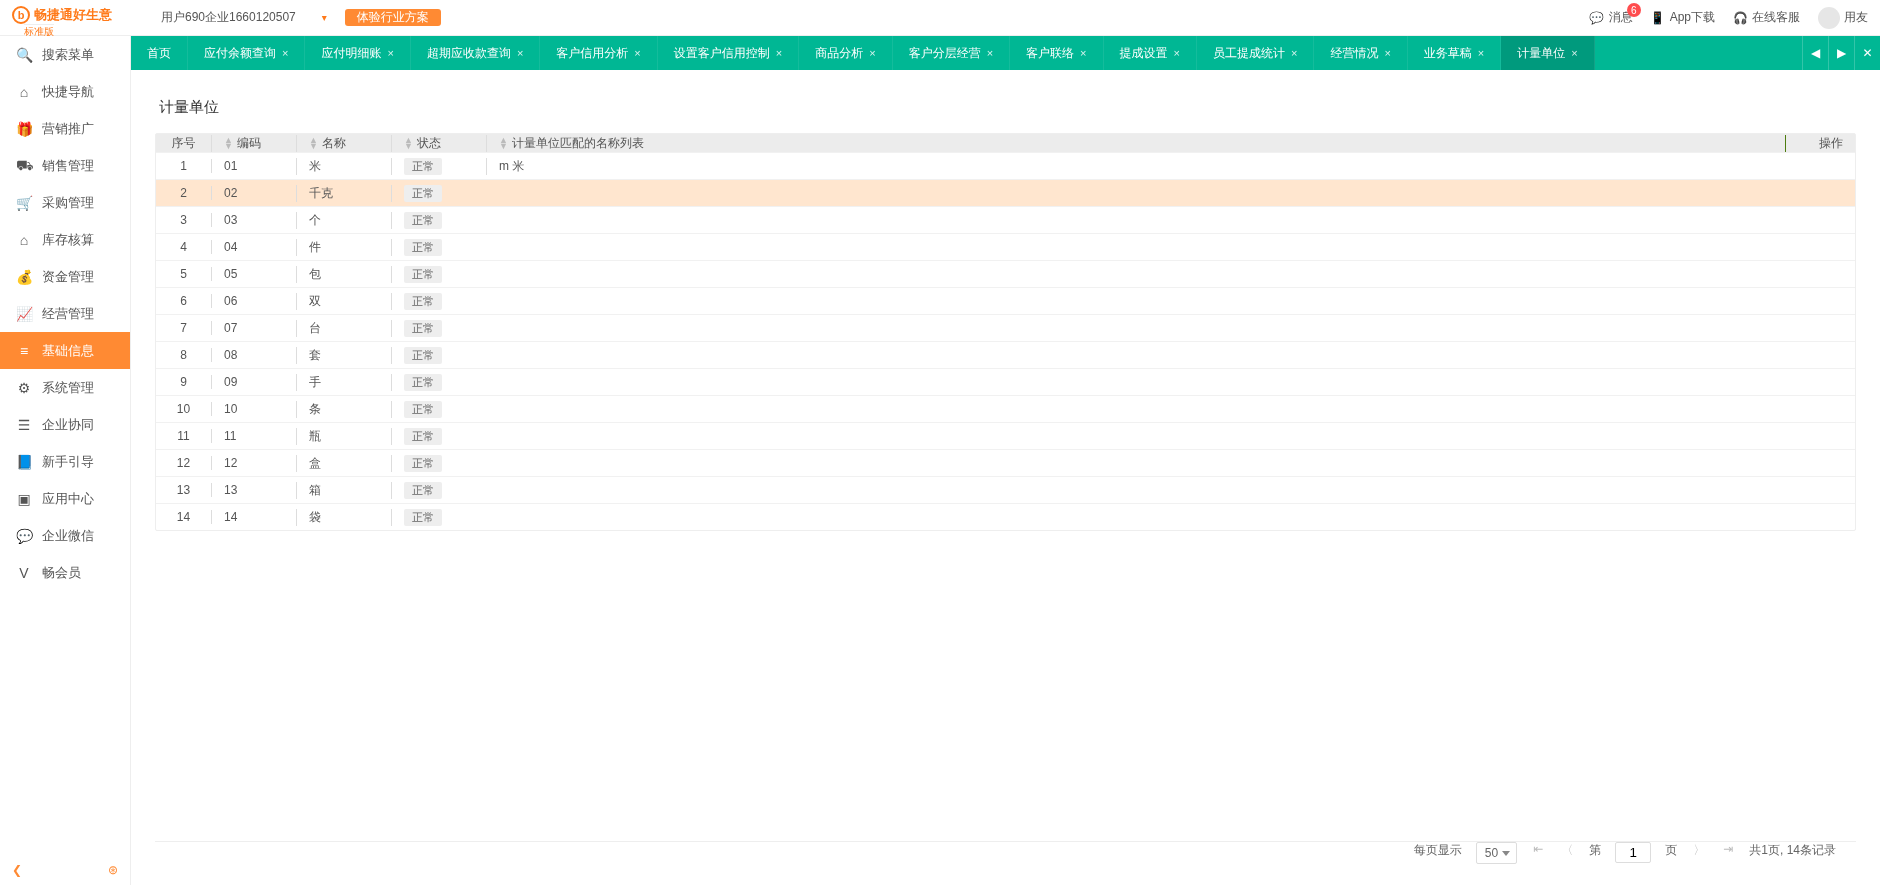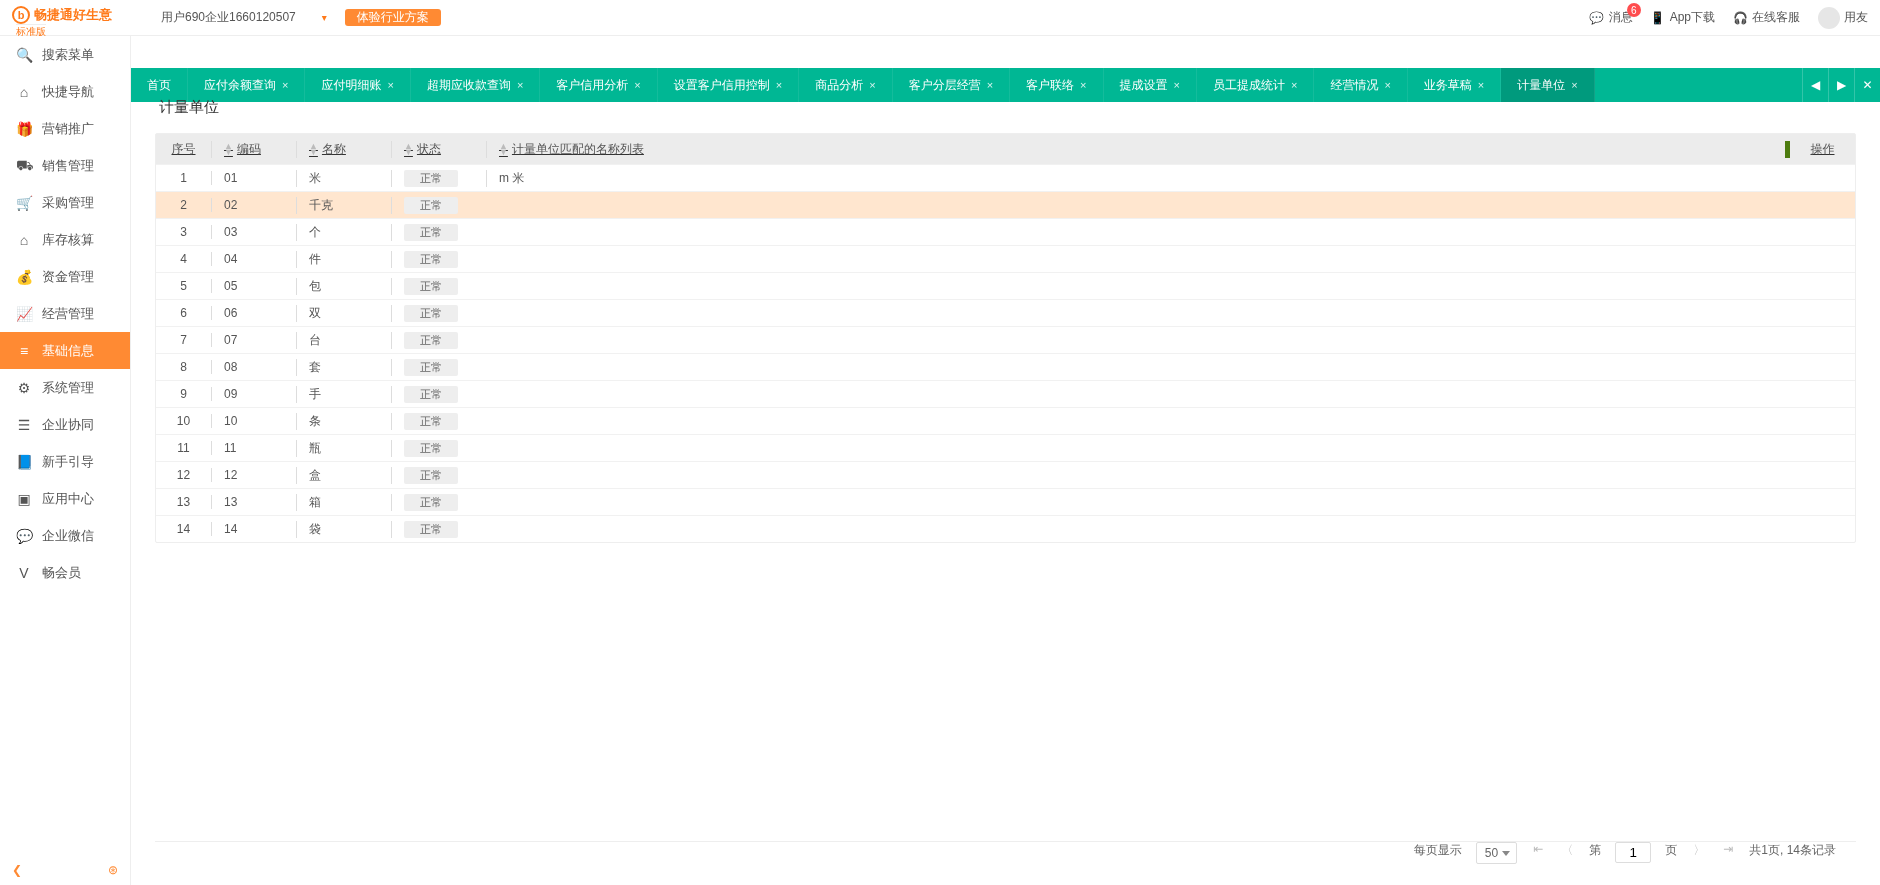--- a/index.html
+++ b/index.html
@@ -2,61 +2,61 @@
 <html><head>
 <meta charset="utf-8">
 <style>
 * { margin:0; padding:0; box-sizing:border-box; font-family:"Microsoft YaHei","PingFang SC",Arial,sans-serif; }
 body { font-size:12px; color:#333; background:#fff; overflow:hidden; width:1880px; height:885px; position:relative; }
 
 
 .header { height:36px; display:flex; align-items:center; padding:0 12px; border-bottom:1px solid #eee; }
 .logo { color:#ff7a1a; font-size:13px; font-weight:bold; display:flex; align-items:center; gap:4px; }
 .logo-icon { width:18px; height:18px; border:2px solid #ff7a1a; border-radius:50%; display:inline-flex; align-items:center; justify-content:center; color:#ff7a1a; font-size:11px; font-weight:bold; }
-.logo-sub { color:#ff7a1a; font-size:10px; margin-left:4px; border-top:1px solid #eee; }
+.logo-sub { color:#ff7a1a; font-size:10px; margin-left:12px; border-top:1px solid #eee; }
 .tenant { margin-left:24px; color:#555; display:flex; align-items:center; gap:20px; }
 .tenant .chev { color:#ff7a1a; font-size:10px; margin-left:6px; }
 .try-btn { margin-left:18px; background:#ff8a33; color:#fff; padding:0 12px; border-radius:3px; border:none; cursor:pointer; font-size:12px;text-align:center; }
 .header-right { margin-left:auto; display:flex; align-items:center; gap:18px; color:#555; }
 .hr-item { display:flex; align-items:center; gap:4px; cursor:pointer; position:relative; }
 .badge-dot { position:absolute; top:-6px; right:-8px; background:#ff4d4f; color:#fff; font-size:10px; min-width:14px; height:14px; border-radius:7px; display:flex; align-items:center; justify-content:center; padding:0 2px; }
 .avatar { width:22px; height:22px; background:#e6e6e6; border-radius:50%; display:inline-block; }
 .logo-wrap { position:absolute; top:6px; left:12px; display:flex; flex-direction:column; align-items:flex-start; }
 
 
-.tabstrip { height:34px; background:#00b794; display:flex; align-items:stretch; margin-left:131px; position:relative;margin-top:32px; }
+.tabstrip { height:34px; background:#00b794; display:flex; align-items:stretch; margin-left:131px; position:relative; }
 .tab { padding:0 16px; display:flex; align-items:center; gap:6px; color:#fff; font-size:12px; cursor:pointer; border-right:1px solid rgba(255,255,255,0.08); white-space:nowrap; }
 .tab.active { background:#009a7d; }
 .tab .x { font-size:11px; opacity:.85; }
 .tab-ctrl { width:26px; display:flex; align-items:center; justify-content:center; color:#fff; background:#00b794; border-left:1px solid rgba(255,255,255,0.2); cursor:pointer; }
 .tab-ctrls { margin-left:auto; display:flex; }
 
 
 .sidebar { position:absolute; top:36px; left:0; bottom:0; width:131px; background:#fff; border-right:1px solid #eee; z-index:2; }
 .side-item { height:37px; display:flex; align-items:center; gap:10px; padding:0 16px; color:#555; cursor:pointer; font-size:13px; }
 .side-item.active { background:#ff8a33; color:#fff; }
 .side-item .ic { width:16px; text-align:center; font-size:14px; }
 .side-bottom { position:absolute; bottom:8px; left:0; width:100%; display:flex; align-items:center; justify-content:space-between; padding:0 12px; color:#ff8a33; }
 
 
 .main { position:absolute; left:131px; top:70px; right:0; bottom:0; padding:18px 24px 0 24px; display:flex; flex-direction:column; }
 .page-title { font-size:15px; color:#333; margin:10px 0 16px 4px; }
 .tbl { border:1px solid #eee; border-radius:2px; }
-.thead { display:flex; background:#ececec; height:30px; align-items:center;text-decoration:underline; }
+.thead { display:flex; background:#ececec; height:18px; align-items:center; }
 .th, .td { padding:0 12px; font-size:12px; color:#555; display:flex; align-items:center; gap:4px; }
 .col-idx { width:55px; justify-content:center; }
 .col-code { width:85px; border-left:1px solid #ddd; }
 .col-name { width:95px; border-left:1px solid #ddd; }
 .col-status{ width:95px; border-left:1px solid #ddd; }
 .col-match { flex:1; border-left:1px solid #ddd; }
-.col-ops { width:70px; border-left:5px solid #4d7c0f; justify-content:center; }
+.col-ops { width:70px; border-left:1px solid #4d7c0f; justify-content:flex-end; }
 .sort-ic { font-size:9px; color:#bbb; line-height:6px; display:flex; flex-direction:column; }
 .tbody .row { display:flex; height:27px; align-items:center; border-top:1px solid #f1f1f1; }
 .tbody .row.hl { background:#ffe6cf; }
-.status-pill { background:#eee; color:#666; padding:1px 16px; border-radius:2px; font-size:11px; }
+.status-pill { background:#eee; color:#666; padding:1px 8px; border-radius:2px; font-size:11px; }
 
 
 .pager { margin-top:auto; height:44px; border-top:1px solid #eee; display:flex; align-items:flex-start; justify-content:flex-end; gap:14px; padding-right:20px; color:#666; font-size:12px; }
 .pg-sel { border:1px solid #ddd; padding:3px 18px 3px 8px; border-radius:2px; position:relative; }
 .pg-sel:after { content:""; position:absolute; right:6px; top:8px; border-left:4px solid transparent; border-right:4px solid transparent; border-top:5px solid #888; }
 .pg-btn { color:#bbb; cursor:pointer; padding:0 2px; }
 .pg-input { width:36px; border:1px solid #ddd; text-align:center; padding:2px 0; border-radius:2px; }
 </style>
 </head>
 <body>

